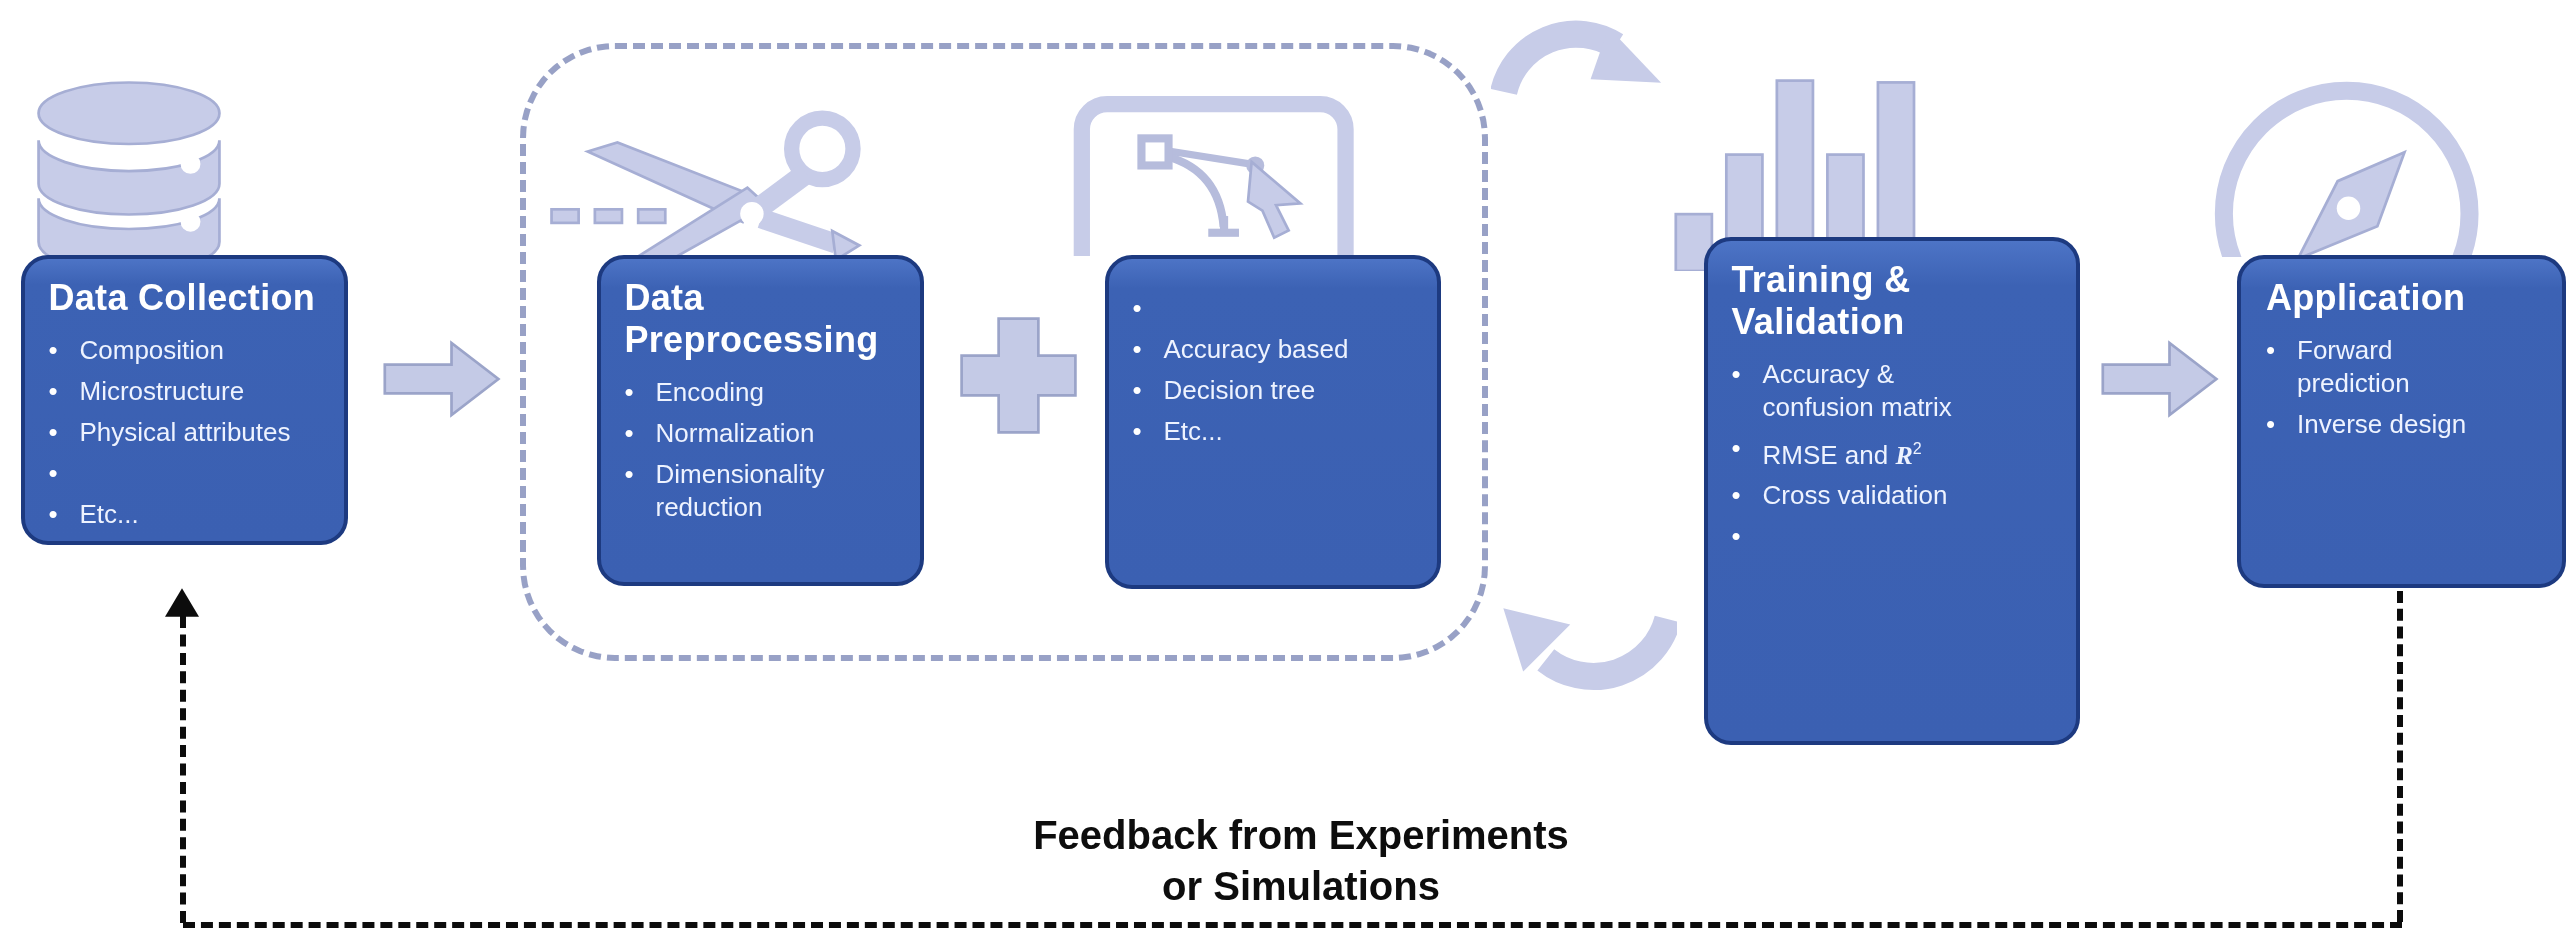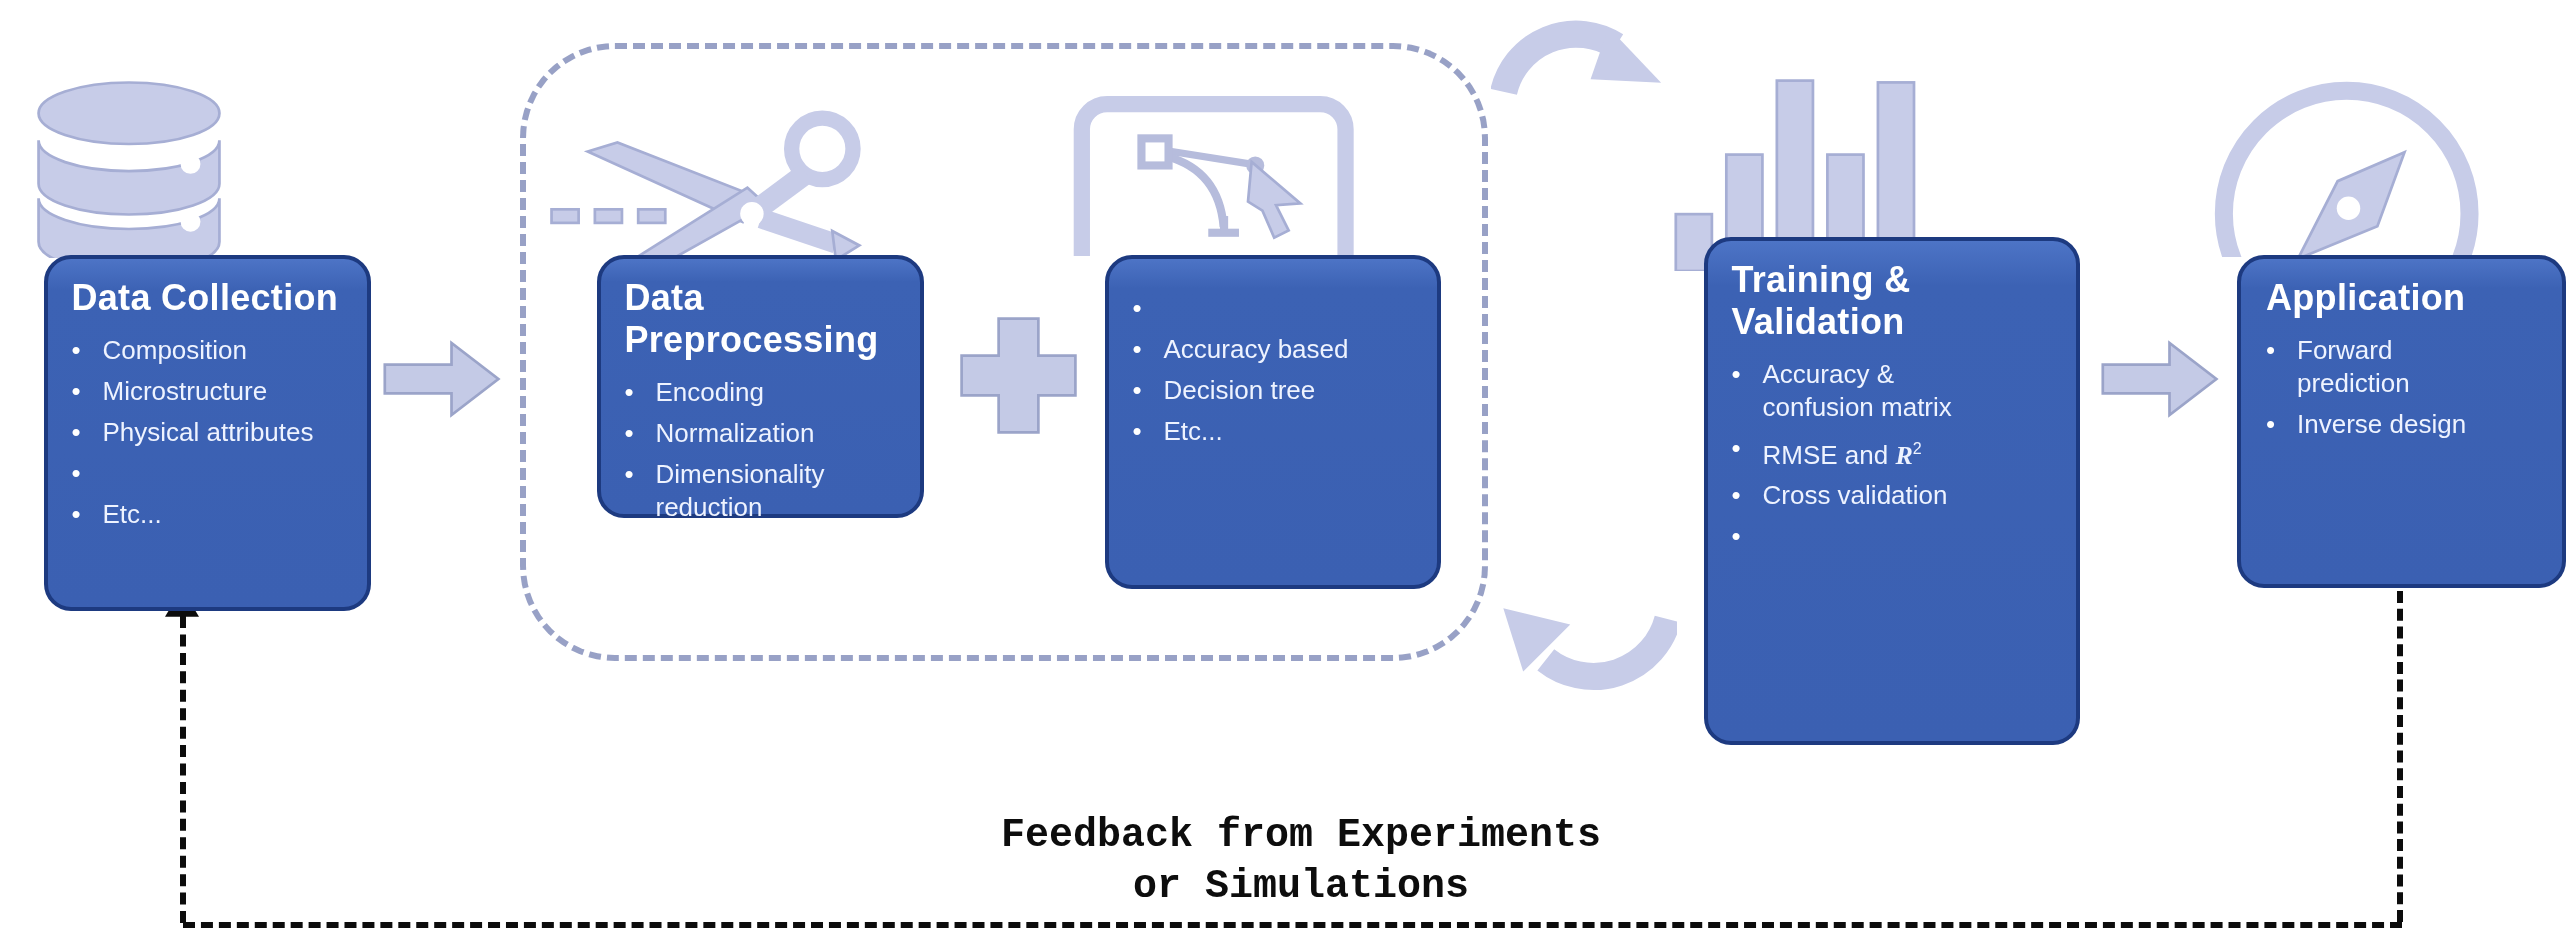--- a/index.html
+++ b/index.html
@@ -31,21 +31,20 @@
   .conn{position:absolute;z-index:2;}
   
   .fb-line{position:absolute;z-index:2;}
   #fb-left{left:180px;top:616px;height:307px;width:0;border-left:6.3px dashed #0c0c0c;}
   #fb-bottom{left:183px;top:922px;width:2219px;height:0;border-top:6.3px dashed #0c0c0c;}
   #fb-right{left:2397px;top:591px;height:331px;width:0;border-left:6.3px dashed #0c0c0c;}
   .fb-label{
     position:absolute;left:935px;top:810px;width:732px;z-index:4;
     text-align:center;font-weight:bold;font-size:40px;line-height:51px;color:#0d0d0d;
     white-space:pre-line;
-    font-family:Liberation Mono, monospace;
   }
 </style>
 </head>
 <body>
 
 <div class="stage">
 
   <div class="dashed-group"></div>
 
   <svg class="icon" style="left:25px;top:77px;" width="208" height="181" viewBox="0 0 230 200">
@@ -115,21 +114,21 @@
   </svg>
 
   <svg class="conn" style="left:958px;top:315px;" width="121" height="121" viewBox="0 0 134 134">
     <polygon points="45,4 89,4 89,45 130,45 130,89 89,89 89,130 45,130 45,89 4,89 4,45 45,45" fill="#c4cae6" stroke="#9ba4c9" stroke-width="3"></polygon>
   </svg>
 
   <svg class="conn" style="left:2101px;top:339px;" width="119" height="80" viewBox="0 0 132 88">
     <polygon points="2,28 76,28 76,4 128,44 76,84 76,60 2,60" fill="#c4cae6" stroke="#9ba4c9" stroke-width="3"></polygon>
   </svg>
 
-  <div class="box" style="left:44px;top:255px;width:327px;height:356px;">
+  <div class="box" style="left:21px;top:255px;width:327px;height:290px;">
     <div class="title">Data Collection</div>
     <ul class="bullets">
       <li class="bi">
           <span class="dot">•</span>
           <span class="txt">Composition</span>
         </li>
       <li class="bi">
           <span class="dot">•</span>
           <span class="txt">Microstructure</span>
         </li>
@@ -140,21 +139,21 @@
       <li class="bi">
           <span class="dot">•</span>
         </li>
       <li class="bi">
           <span class="dot">•</span>
           <span class="txt">Etc...</span>
         </li>
     </ul>
   </div>
 
-  <div class="box" style="left:597px;top:255px;width:327px;height:263px;">
+  <div class="box" style="left:597px;top:255px;width:327px;height:331px;">
     <div class="title">Data
 Preprocessing</div>
     <ul class="bullets">
       <li class="bi">
           <span class="dot">•</span>
           <span class="txt">Encoding</span>
         </li>
       <li class="bi">
           <span class="dot">•</span>
           <span class="txt">Normalization</span>

